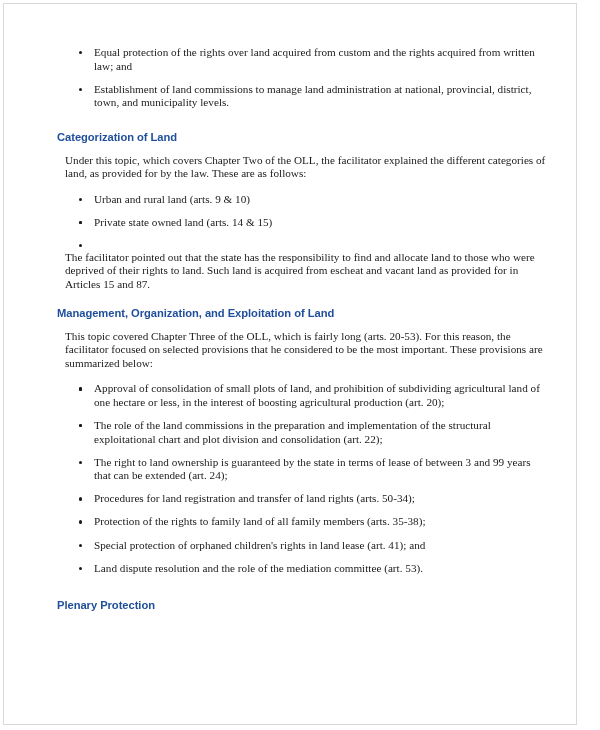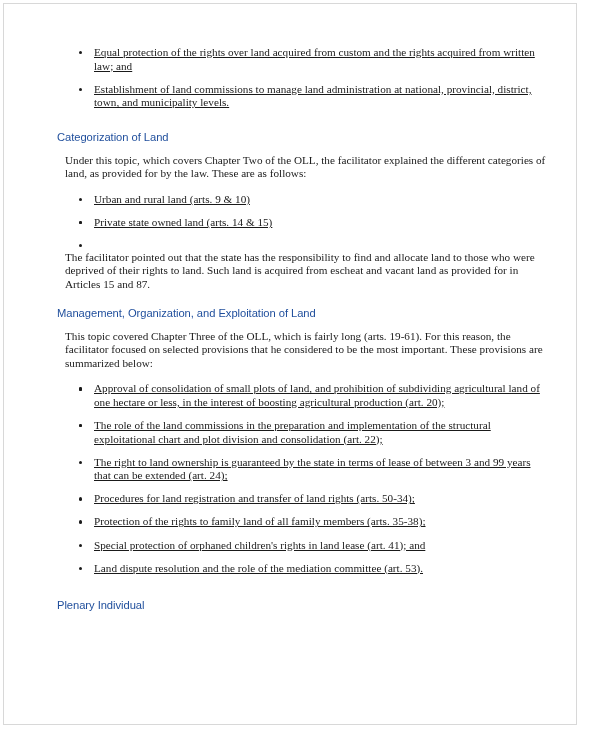--- a/index.html
+++ b/index.html
@@ -35,30 +35,29 @@
     font-family: "Liberation Serif", serif;
     font-size: 11.2px;
     line-height: 13.6px;
     color: #1a1a1a;
     margin: 0 0 12px 8px;
     text-align: left;
   }
   h2.heading {
     font-family: "Liberation Sans", sans-serif;
     font-size: 11.2px;
-    font-weight: normal;
+    font-weight: bold;
     color: #1F4E9C;
     margin: 0 0 11px 0;
     letter-spacing: -0.05px;
   }
   ul.bullets {
     list-style: none;
     margin: 0 0 11px 0;
     padding: 0;
-    text-decoration: underline;
   }
   ul.bullets li {
     position: relative;
     padding-left: 37px;
     font-family: "Liberation Serif", serif;
     font-size: 11.2px;
     line-height: 13.6px;
     color: #1a1a1a;
     margin-bottom: 9.5px;
   }
@@ -116,21 +115,21 @@
       </li>
     </ul>
 
     <div class="gap-after-list"></div>
 
     <p class="body">The facilitator pointed out that the state has the responsibility to find and allocate land to those who were deprived of their rights to land. Such land is acquired from escheat and vacant land as provided for in Articles 15 and 87.</p>
 
     <div class="spacer-sm"></div>
 
     <h2 class="heading">Management, Organization, and Exploitation of Land</h2>
-    <p class="body">This topic covered Chapter Three of the OLL, which is fairly long (arts. 19-61). For this reason, the facilitator focused on selected provisions that he considered to be the most important. These provisions are summarized below:</p>
+    <p class="body">This topic covered Chapter Three of the OLL, which is fairly long (arts. 20-53). For this reason, the facilitator focused on selected provisions that he considered to be the most important. These provisions are summarized below:</p>
 
     <ul class="bullets">
       <li>
         <span class="dot"></span>
       </li>
       <li>
         <span class="dot"></span>
         <span>Approval of consolidation of small plots of land, and prohibition of subdividing agricultural land of one hectare or less, in the interest of boosting agricultural production (art. 20);</span>
       </li>
       <li>
@@ -158,16 +157,16 @@
       </li>
       <li>
         <span class="dot"></span>
         <span>Land dispute resolution and the role of the mediation committee (art. 53).</span>
       </li>
     </ul>
 
     <div class="gap-after-list"></div>
     <div class="spacer-sm"></div>
 
-    <h2 class="heading">Plenary Individual</h2>
+    <h2 class="heading">Plenary Protection</h2>
 
   </div>
 </div>
 
 </body></html>

